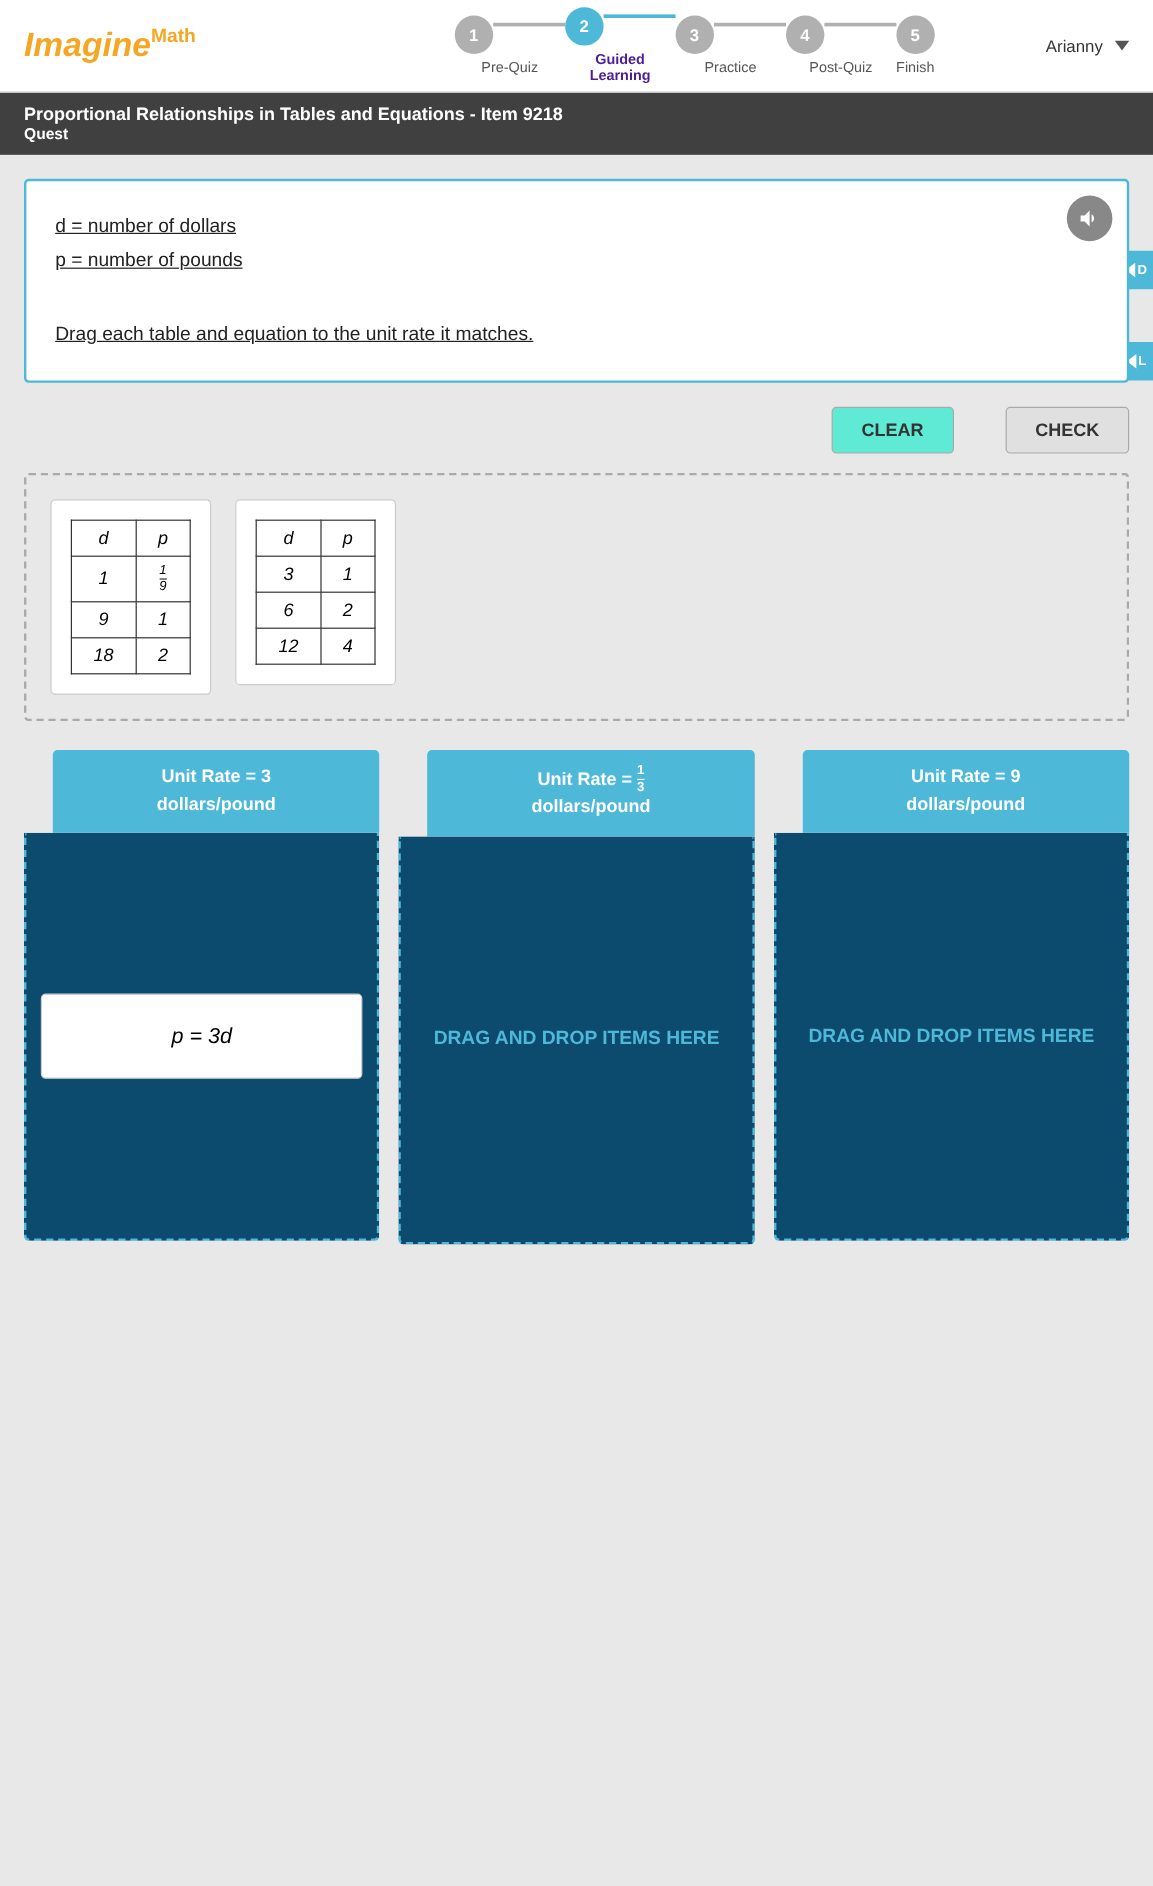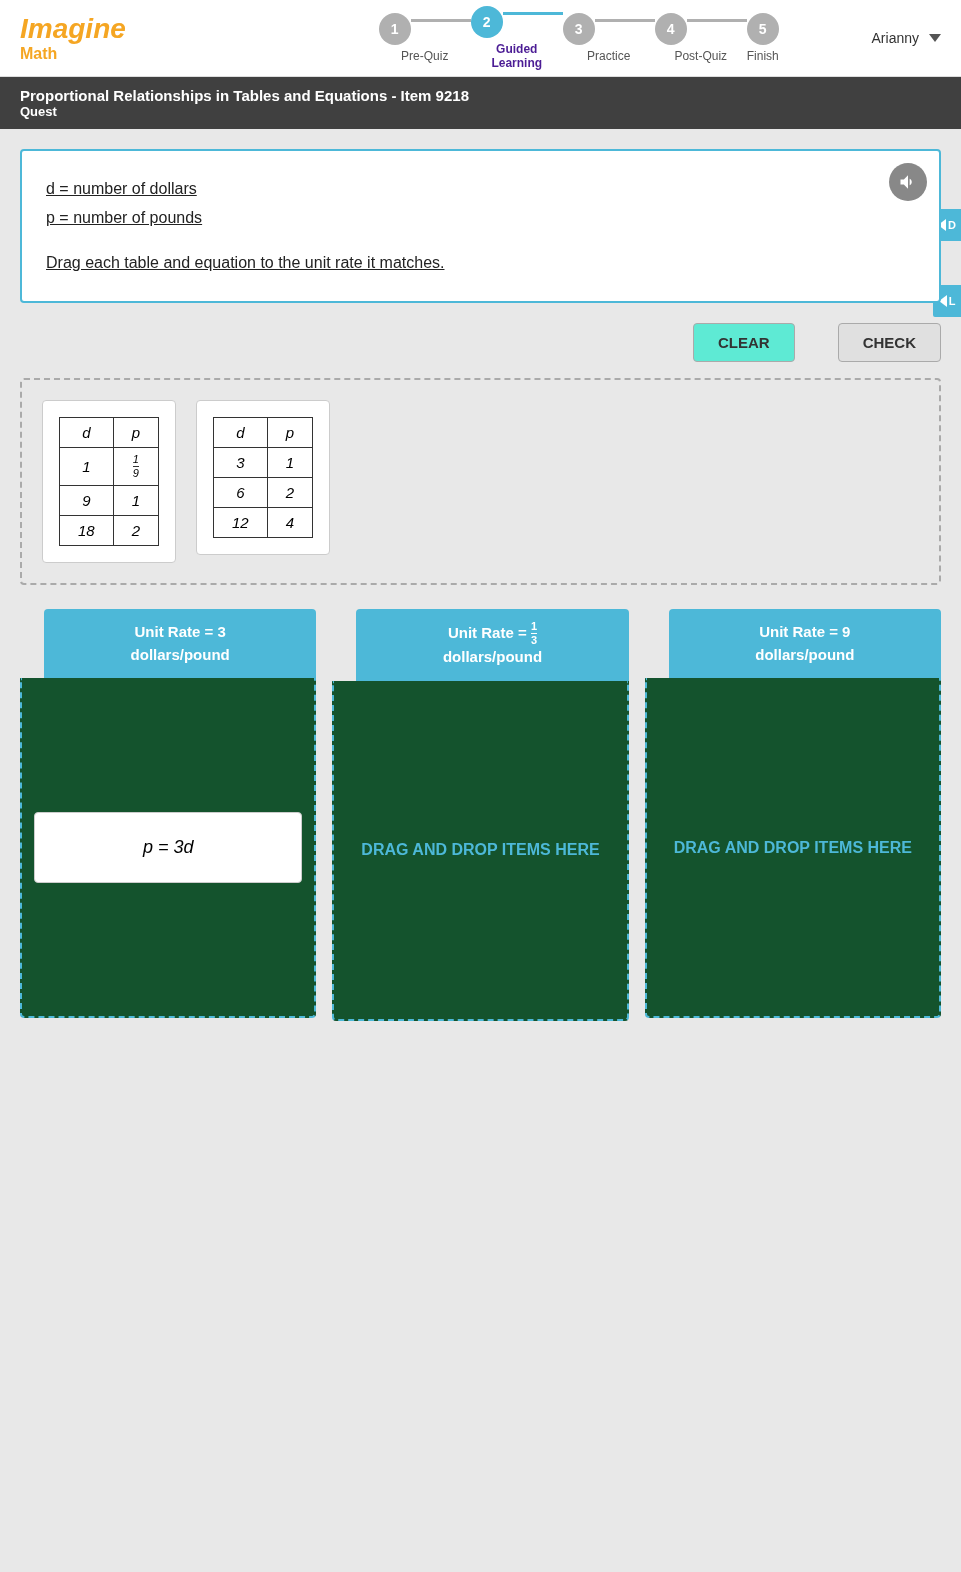--- a/index.html
+++ b/index.html
@@ -16,21 +16,20 @@
       display: flex;
       align-items: center;
       background: #fff;
       height: 77px;
       padding: 0 20px;
       border-bottom: 1px solid #ddd;
       position: relative;
     }
     .logo-container {
       display: flex;
-      flex-direction: column;
       width: 266px;
     }
     .logo-imagine {
       color: #f5a623;
       font-size: 28px;
       font-weight: bold;
       font-style: italic;
     }
     .logo-math {
       color: #f5a623;
@@ -149,21 +148,21 @@
       justify-content: center;
     }
 
     .question-text {
       font-size: 16px;
       line-height: 1.8;
       color: #222;
       text-decoration: underline;
     }
     .question-text .drag-text {
-      margin-top: 16px;
+      margin-top: 32px;
       display: block;
     }
 
     
     .buttons-row {
       display: flex;
       justify-content: flex-end;
       gap: 10px;
       margin-bottom: 16px;
     }
@@ -255,21 +254,21 @@
       text-align: center;
       padding: 12px 8px;
       font-weight: bold;
       font-size: 15px;
       border-radius: 4px 4px 0 0;
       line-height: 1.5;
       margin-left: 24px;
     }
 
     .drop-zone-body {
-      background: #14532d;
+      background: #0c4a6e;
       border: 2px dashed #4db8d8;
       border-top: none;
       border-radius: 0 0 4px 4px;
       min-height: 340px;
       display: flex;
       align-items: center;
       justify-content: center;
       flex-direction: column;
       padding: 12px;
     }

